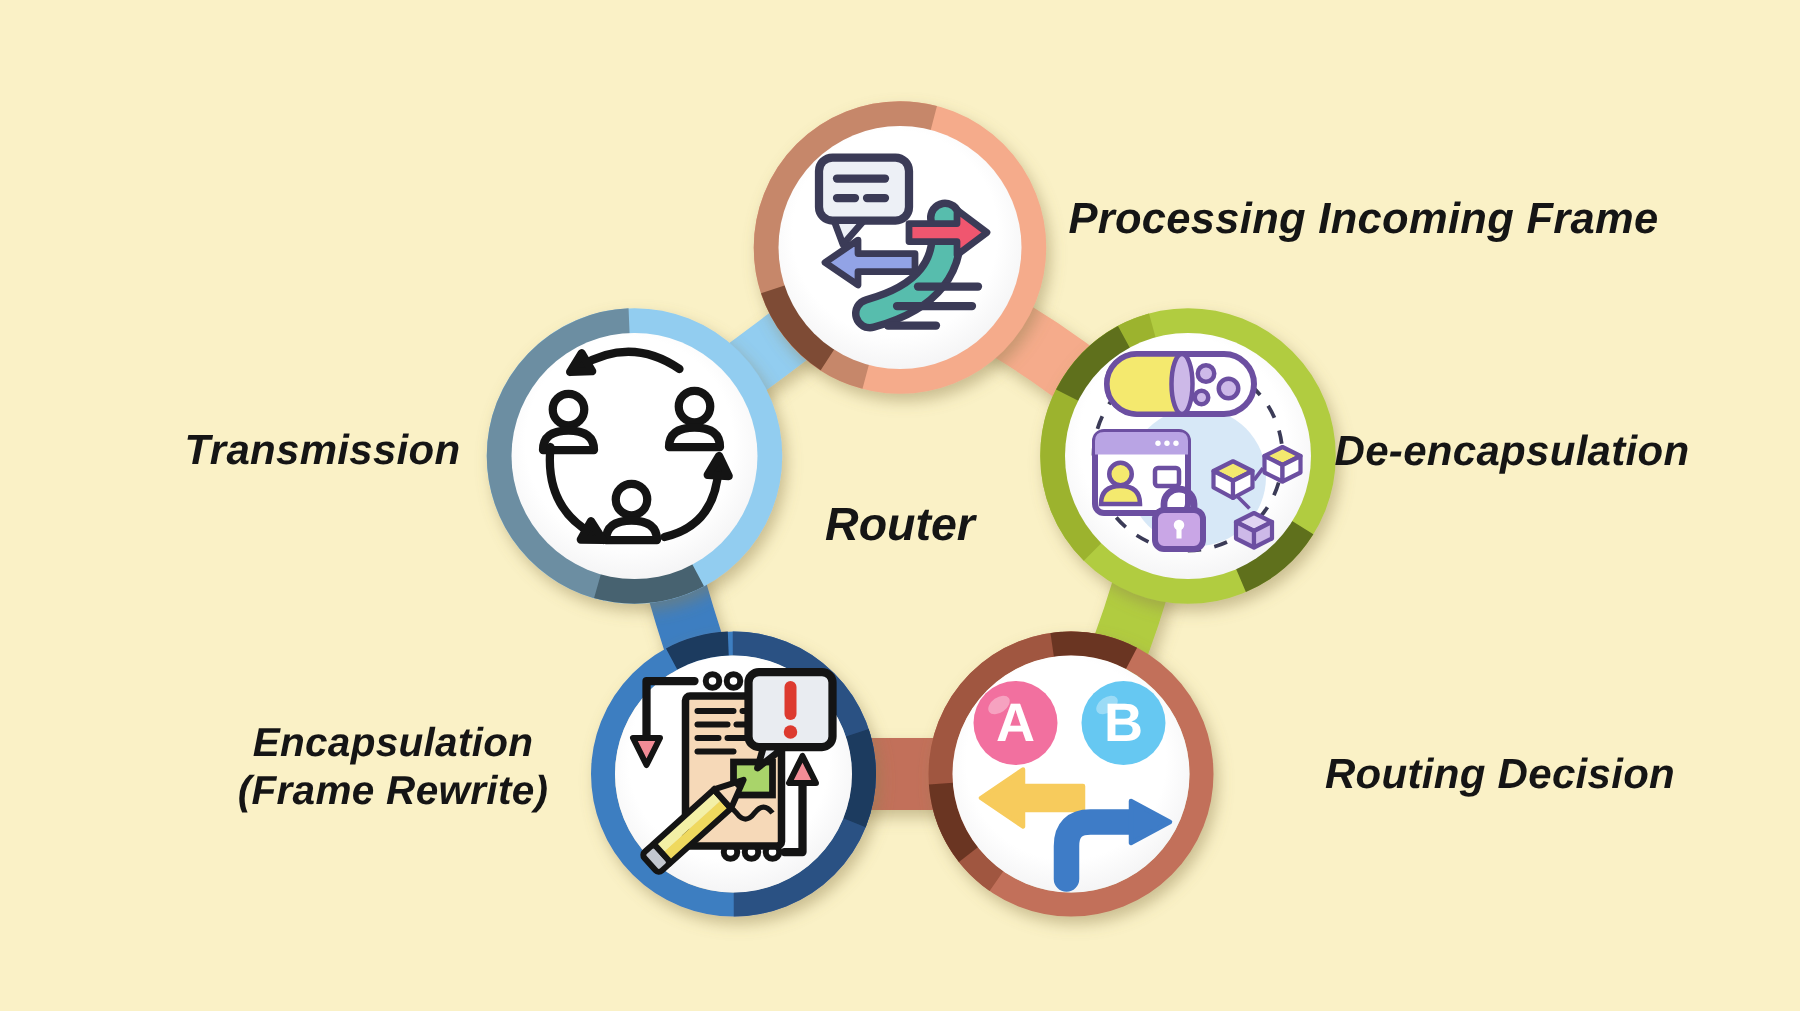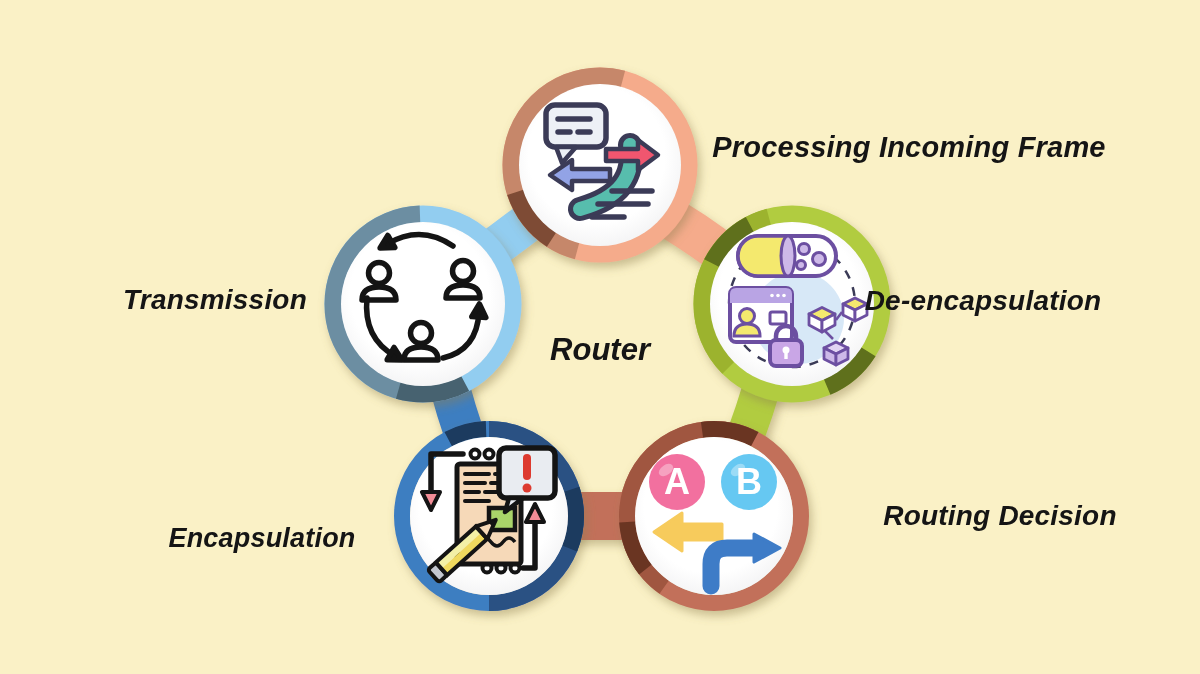--- a/index.html
+++ b/index.html
@@ -9,21 +9,21 @@
     background:#FAF1C6;
   }
   #diagram { position:absolute; left:0; top:0; }
   .lbl {
     position:absolute; transform:translate(-50%,-50%);
     font-style:italic; font-weight:bold; color:#151515;
     white-space:nowrap; font-size:28px; letter-spacing:0.2px;
     z-index:5; text-align:center;
   }
   .lbl-processing { font-size:29px; }
-  .lbl-encapsulation { white-space:normal; line-height:32px; font-size:27px; width:300px;margin-top:27px; }
+  .lbl-encapsulation { white-space:normal; line-height:32px; font-size:27px; width:300px; }
   .title {
     position:absolute; transform:translate(-50%,-50%);
     font-style:italic; font-weight:bold; color:#151515;
     font-size:31px; line-height:42px; text-align:right; z-index:5;
   }
   .ab-letter {
     font-family:"Liberation Sans", sans-serif; font-weight:bold;
     font-size:36px; fill:#FFFFFF;
   }
 </style>
@@ -215,23 +215,24 @@
       </g>
     </g>
   </svg>
 
   <div class="title" style="left:600px; top:350px;">
     <div>Router</div>
   </div>
 
   <div class="lbl lbl-processing" style="left:909px; top:147px;">Processing Incoming Frame</div>
 
-  <div class="lbl" style="left:983px; top:301px;">De-encapsulation</div>
+  <div class="lbl" style="left:1008px; top:301px;">De-encapsulation</div>
 
   <div class="lbl" style="left:963px; top:516px;margin-left:37px;">Routing Decision</div>
 
   <div class="lbl lbl-encapsulation" style="left:262px; top:511px;">
     <div>Encapsulation</div>
+    <div>(Frame Rewrite)</div>
   </div>
 
   <div class="lbl" style="left:215px; top:300px;">Transmission</div>
 
 </div>
 
 </body></html>

